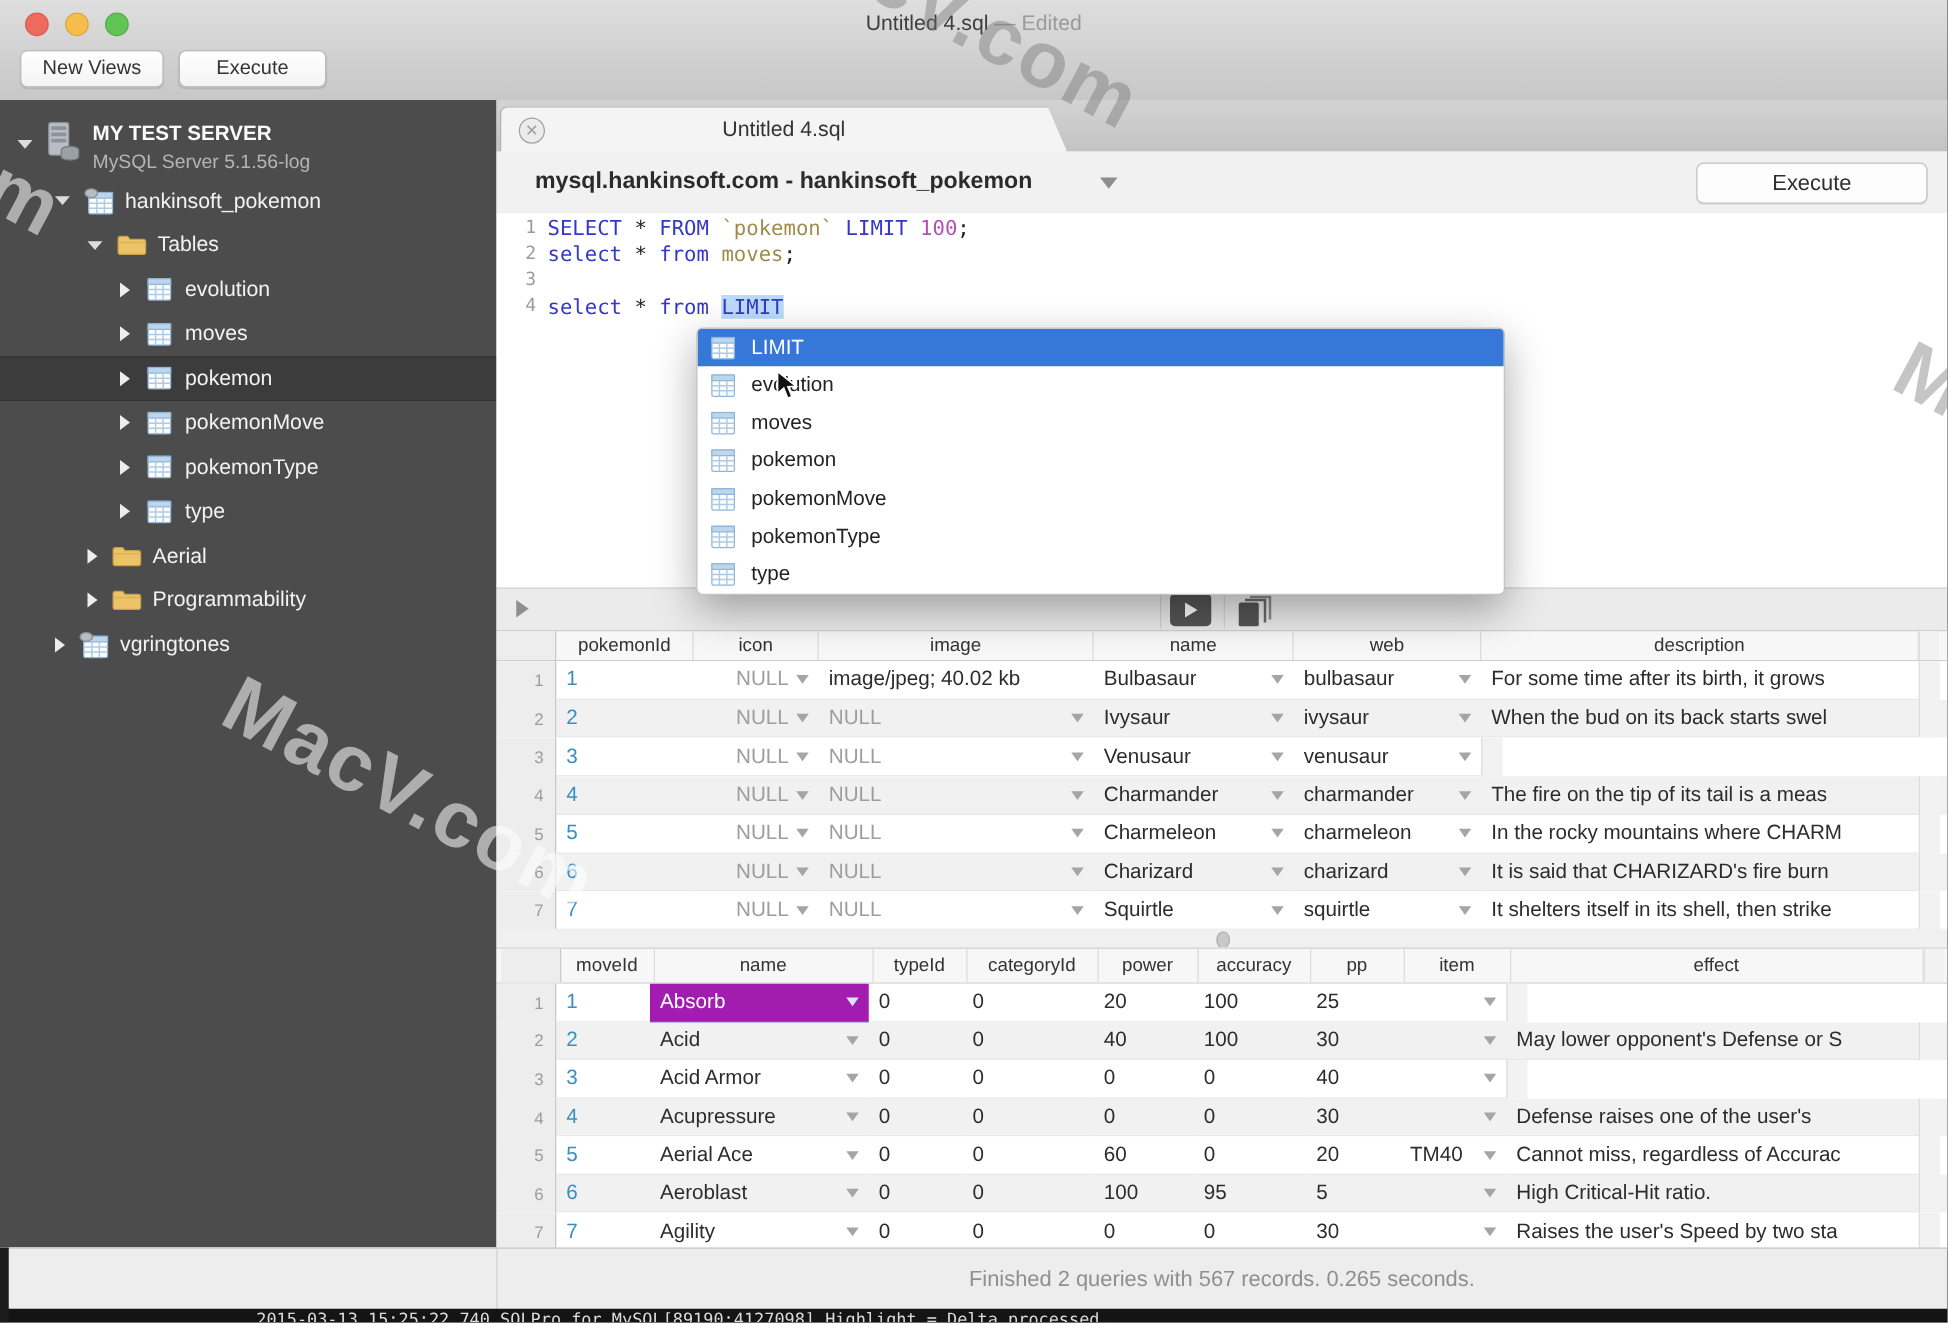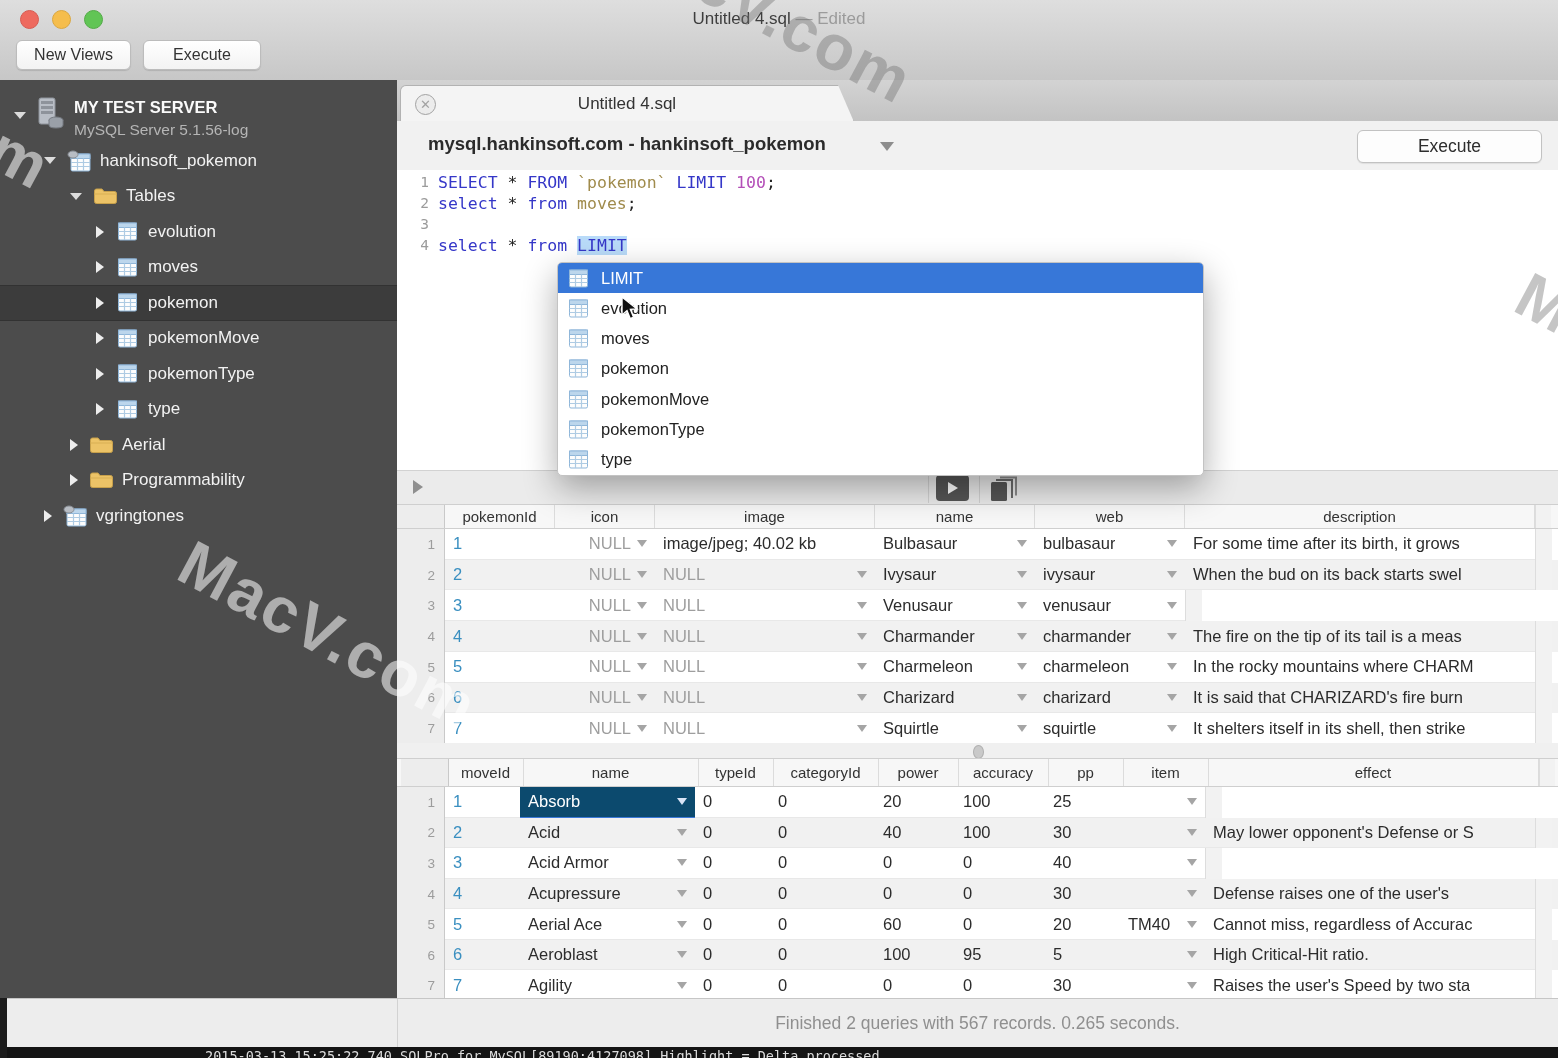--- a/index.html
+++ b/index.html
@@ -87,21 +87,21 @@
   .trow.even{background:#f1f1f1;}
   .trow.odd{background:#fff;}
   .rnum{width:48px;flex:none;display:flex;align-items:center;justify-content:flex-end;
         padding-right:9px;box-sizing:border-box;color:#9c9c9c;font-size:13.5px;background:#ededed;border-right:1px solid #c9c9c9;}
   .tcell{display:flex;align-items:center;padding:0 8px;box-sizing:border-box;font-size:16.5px;color:#2c2c2c;
          flex:none;overflow:hidden;white-space:nowrap;border-bottom:1px solid #e8e8e8;}
   .tcell .txt{overflow:hidden;white-space:nowrap;}
   .tcell.right{justify-content:flex-end;}
   .tcell.idv .txt{color:#3a8fc0;}
   .tcell.nullv .txt{color:#9e9e9e;}
-  .tcell.selcell{background:#0c4a6e;border-bottom-color:#3b79d9;}
+  .tcell.selcell{background:#a21caf;border-bottom-color:#3b79d9;}
   .tcell.selcell .txt{color:#fff;}
   .cell-arrow{width:0;height:0;border-left:5.5px solid transparent;border-right:5.5px solid transparent;
               border-top:7px solid #a5a5a5;margin-left:auto;flex:none;padding-left:0;}
   .tcell.right .cell-arrow{margin-left:6px;}
   .tcell.selcell .cell-arrow{border-top-color:#d9e4f6;}
   .rscroll{width:16px;flex:none;background:#f2f2f2;border-left:1px solid #ddd;}
   
   .splitter{position:absolute;left:0;top:663px;width:1161px;height:15px;background:#f0f0f0;}
   .split-dot{position:absolute;left:576px;top:2px;width:9px;height:12px;border-radius:50%;
              background:#c9c9c9;border:1px solid #b0b0b0;}

